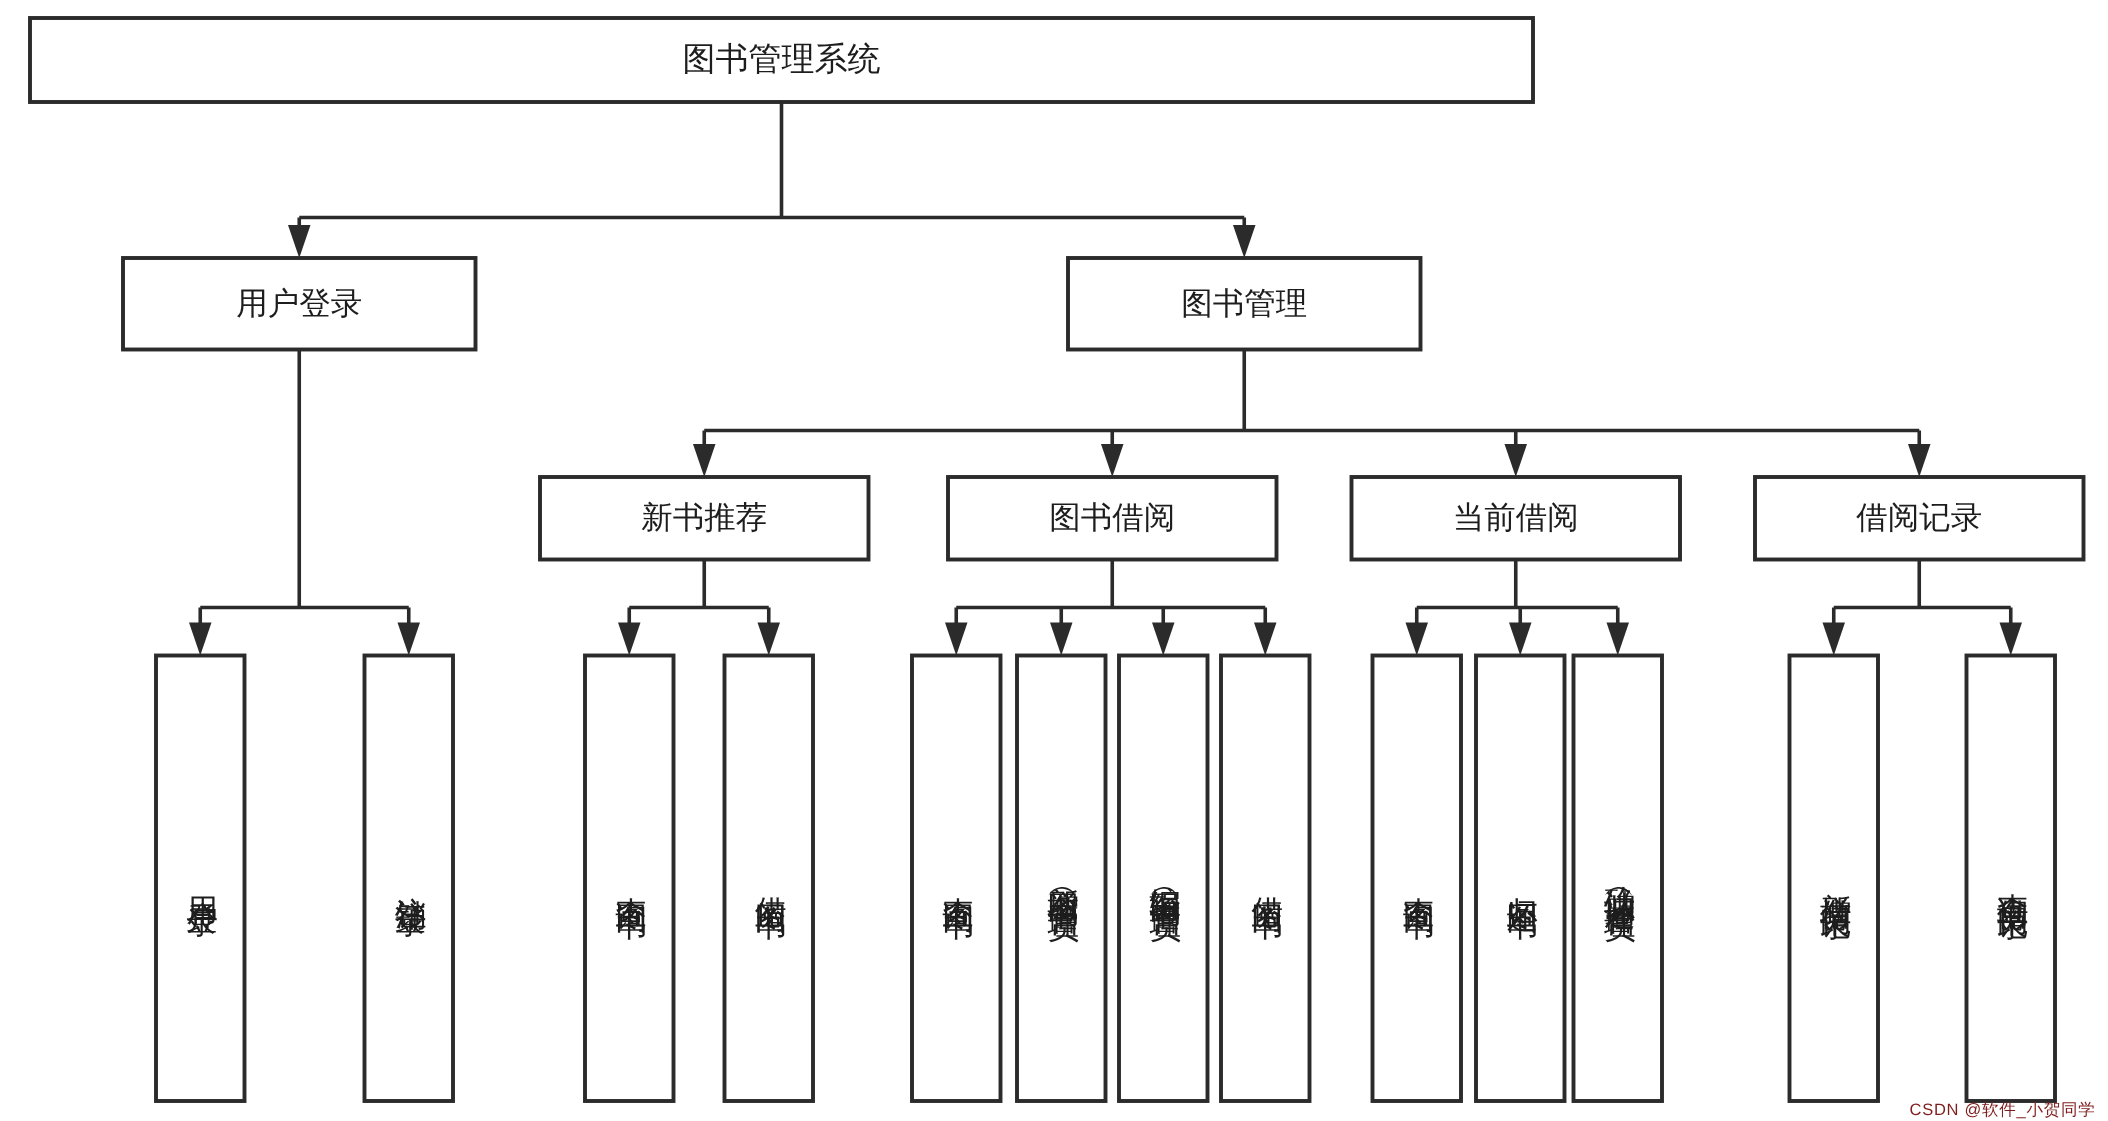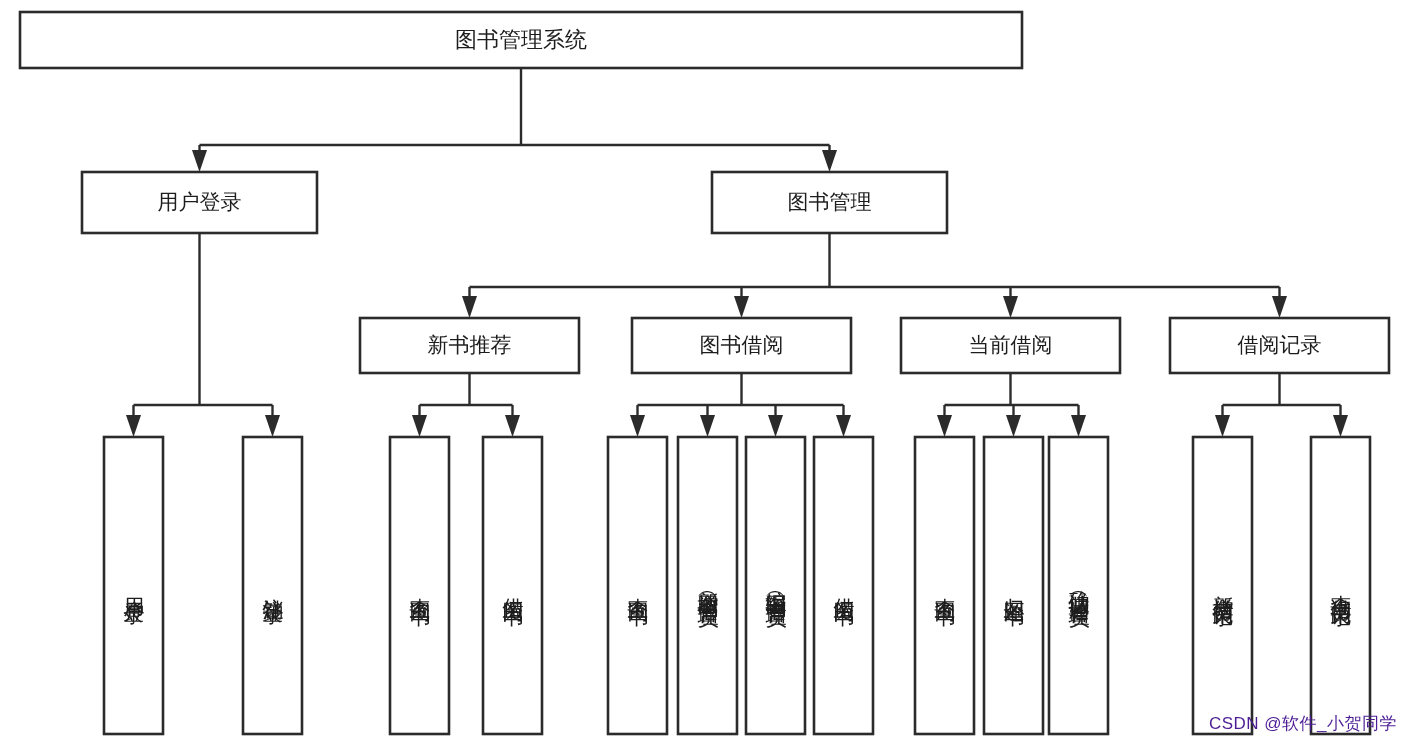--- a/index.html
+++ b/index.html
@@ -63,24 +63,24 @@
     font-size: 21px;
     line-height: 1.18;
     letter-spacing: 2.5px;
     color: #1d1d1d;
     white-space: nowrap;
     pointer-events: none;
   }
   #watermark {
     position: absolute;
     right: 8px;
-    bottom: 12px;
-    font-family: "Liberation Sans", "DejaVu Sans", sans-serif;
-    font-size: 17px;
-    color: #4c1d95;
+    bottom: 0;
+    font-family: "Liberation Sans", "DejaVu Sans", sans-serif;
+    font-size: 11px;
+    color: #7f1d1d;
     letter-spacing: 0.5px;
     user-select: none;
   }
 </style>
 </head>
 <body>
 
 <div id="diagram-root">
   <svg class="tree" viewBox="0 0 1405 747">
     <g id="connectors">

